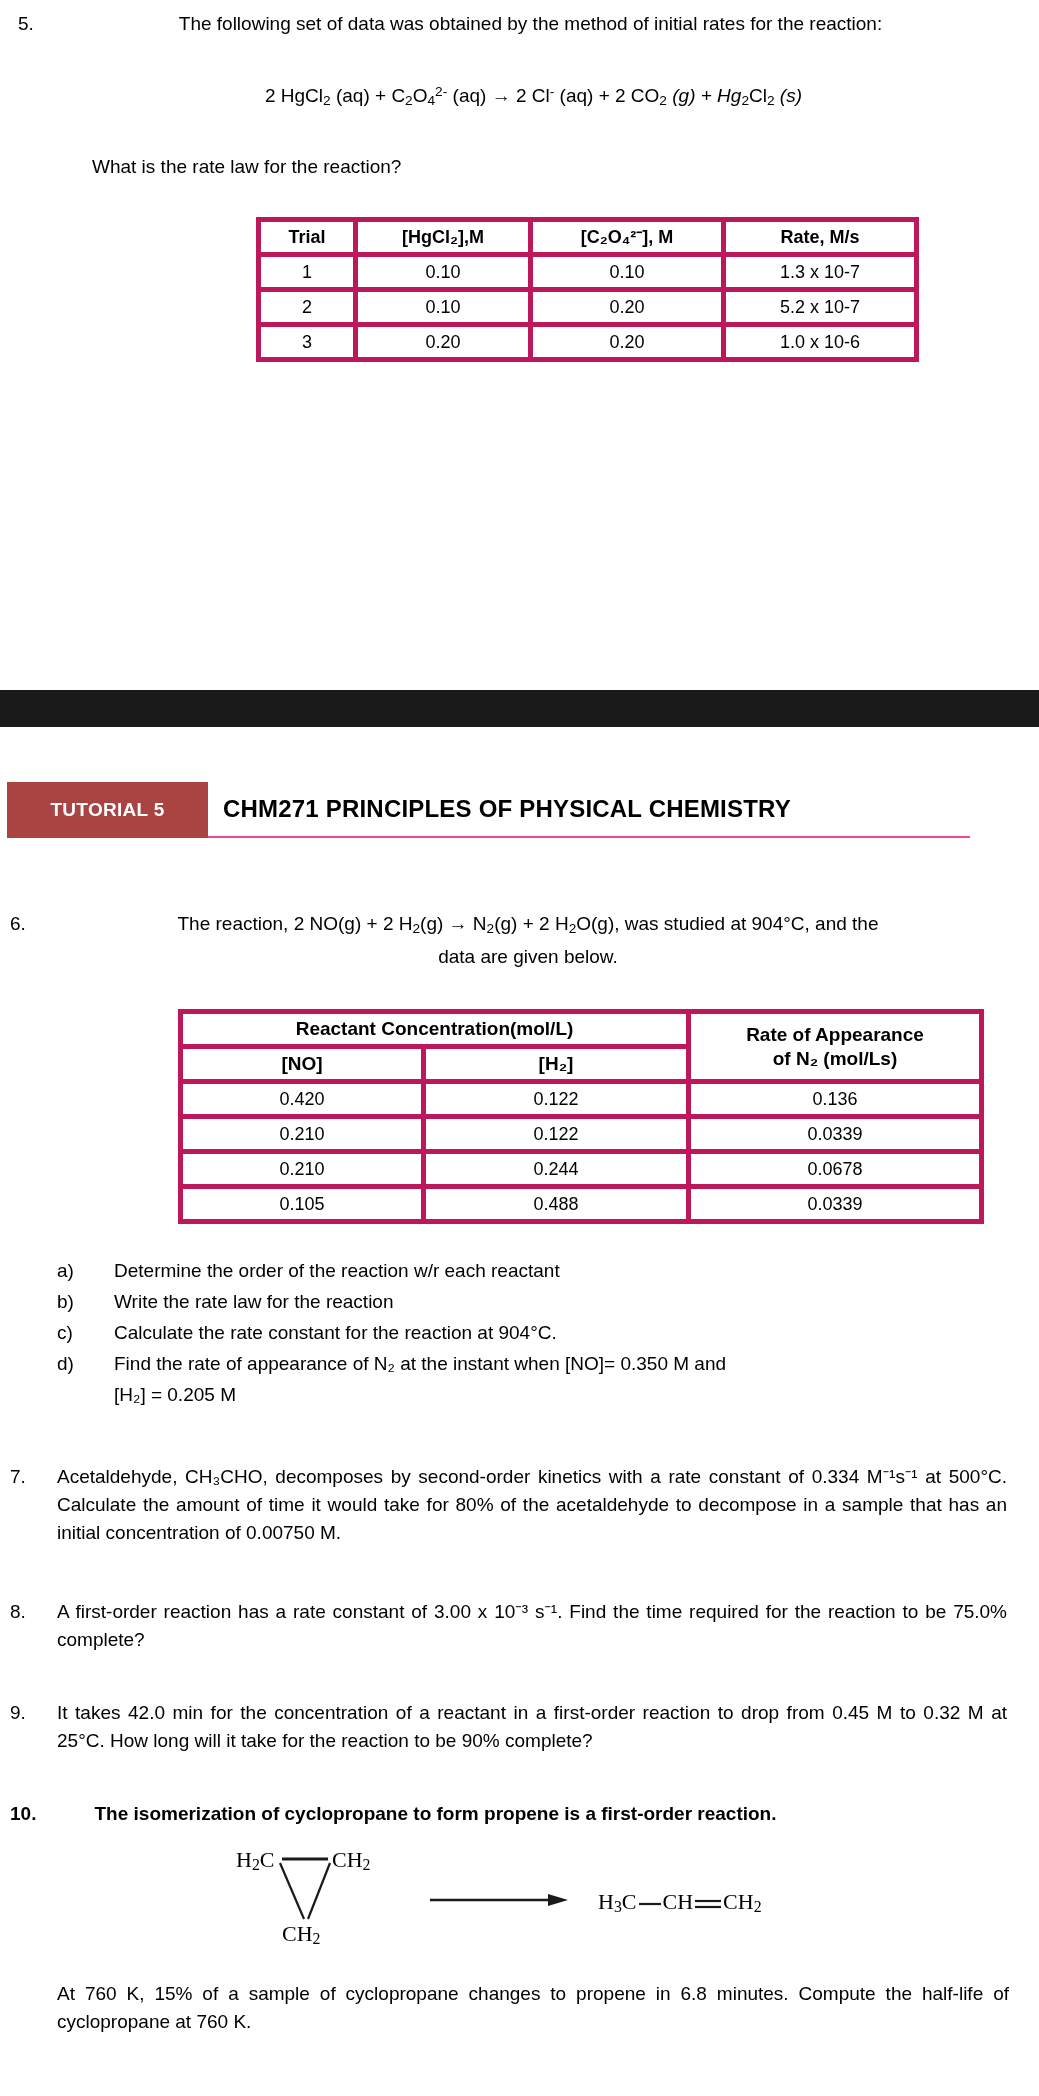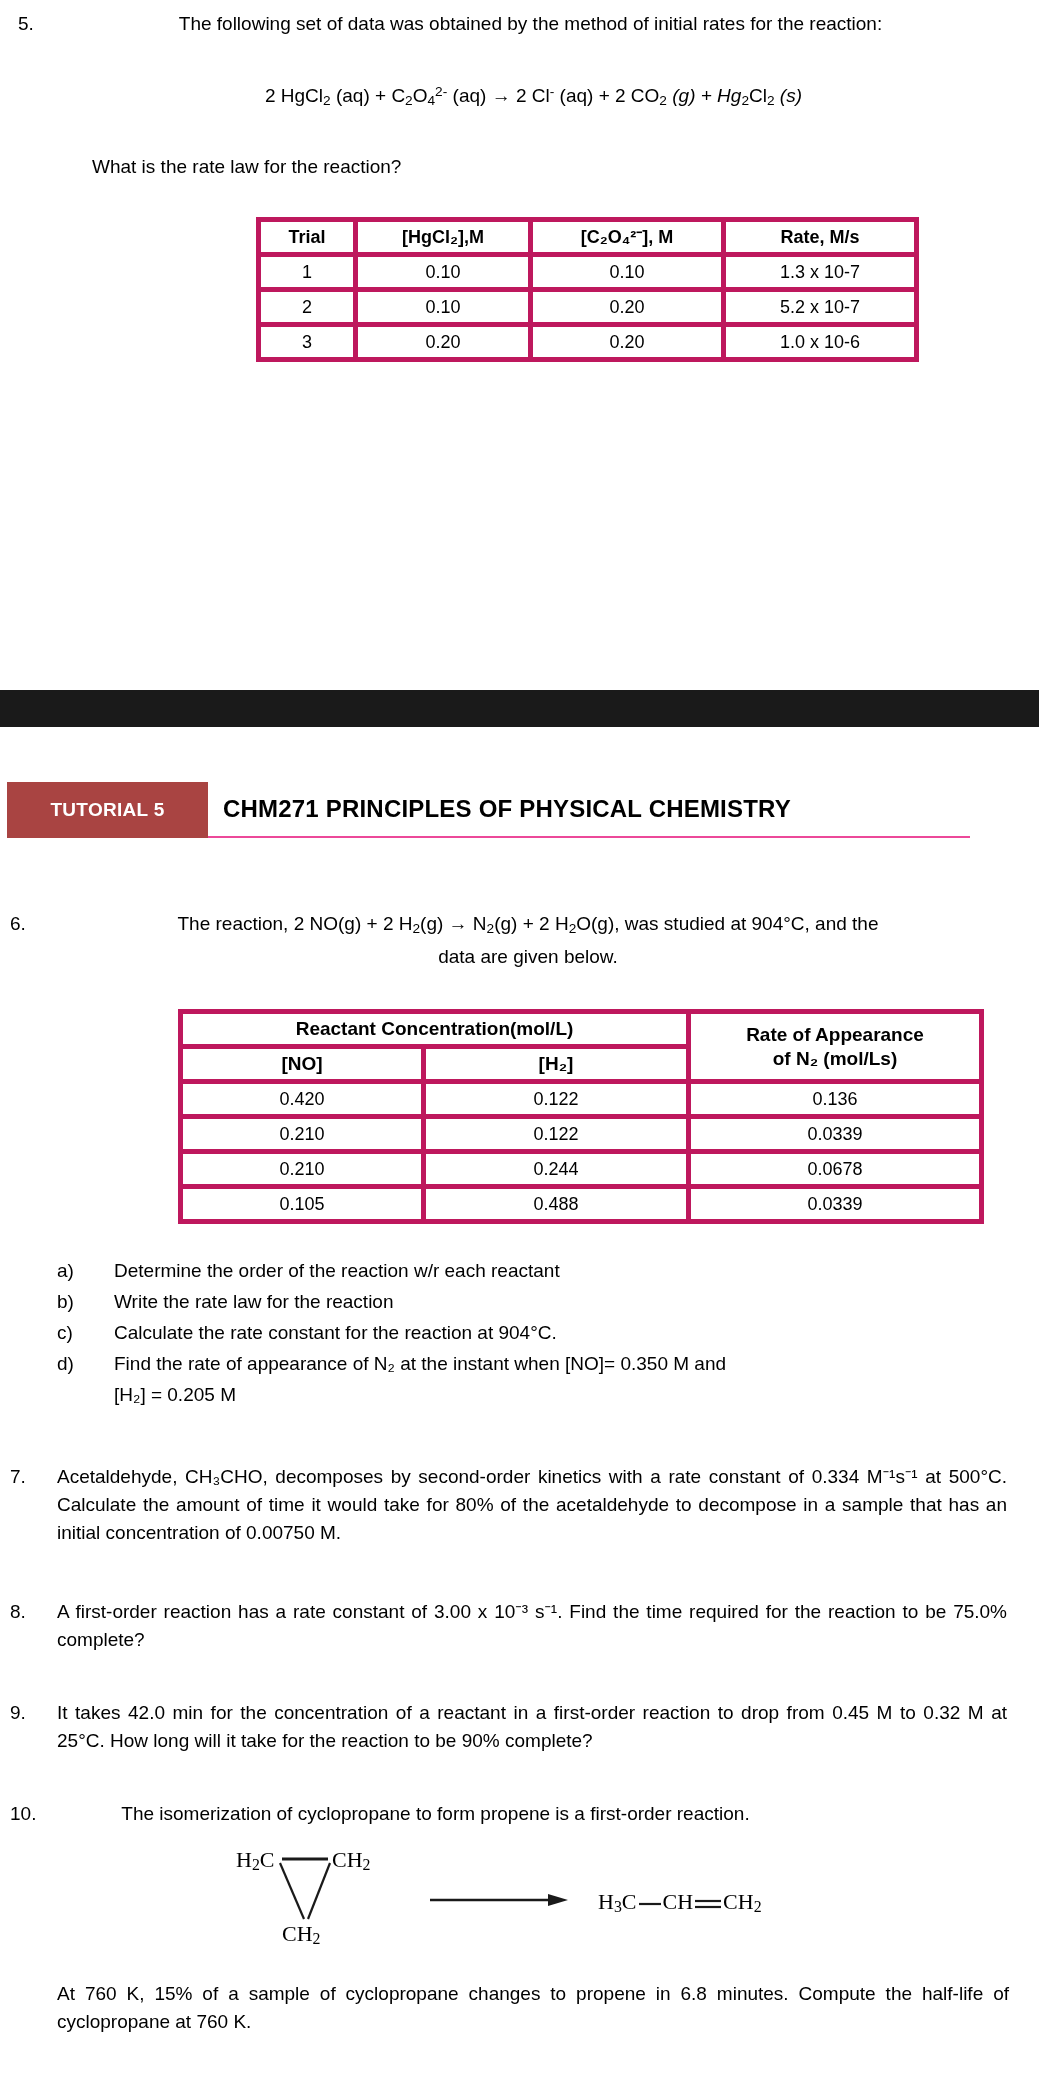--- a/index.html
+++ b/index.html
@@ -188,21 +188,21 @@
     line-height: 31px;
   }
   .abcd .lbl { width: 57px; flex: 0 0 auto; padding-left: 47px; box-sizing: content-box; }
   .abcd .txt { flex: 1 1 auto; }
   .abcd .cont { padding-left: 104px; font-size: 19px; line-height: 31px; }
 
   
   .sec7 { position: absolute; left: 0; top: 1463px; width: 1039px; padding: 0 32px 0 10px; box-sizing: border-box; }
   .sec8 { position: absolute; left: 0; top: 1598px; width: 1039px; padding: 0 32px 0 10px; box-sizing: border-box; }
   .sec9 { position: absolute; left: 0; top: 1699px; width: 1039px; padding: 0 32px 0 10px; box-sizing: border-box; }
-  .sec10 { position: absolute; left: 0; top: 1800px; width: 846px; padding: 0 32px 0 10px; box-sizing: border-box; }
+  .sec10 { position: absolute; left: 0; top: 1800px; width: 846px; padding: 0 32px 0 10px; box-sizing: border-box; font-weight: bold; }
   .sec10b { position: absolute; left: 0; top: 1980px; width: 1039px; padding: 0 30px 0 10px; box-sizing: border-box; }
   .sec7 .qnum, .sec8 .qnum, .sec9 .qnum, .sec10 .qnum { width: 47px; }
   .sec10b .qnum { width: 47px; }
 
   
   .scheme {
     position: absolute;
     left: 0;
     top: 1845px;
     width: 1039px;

